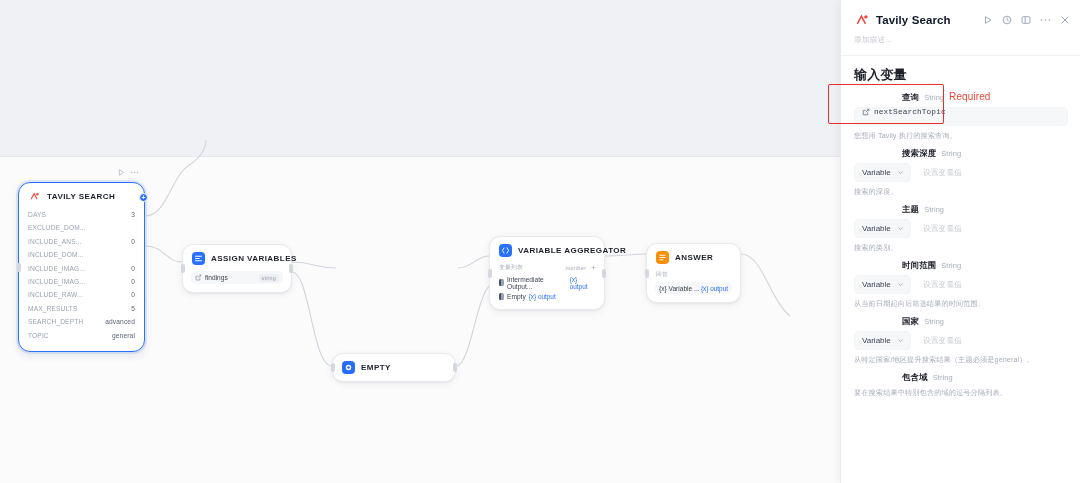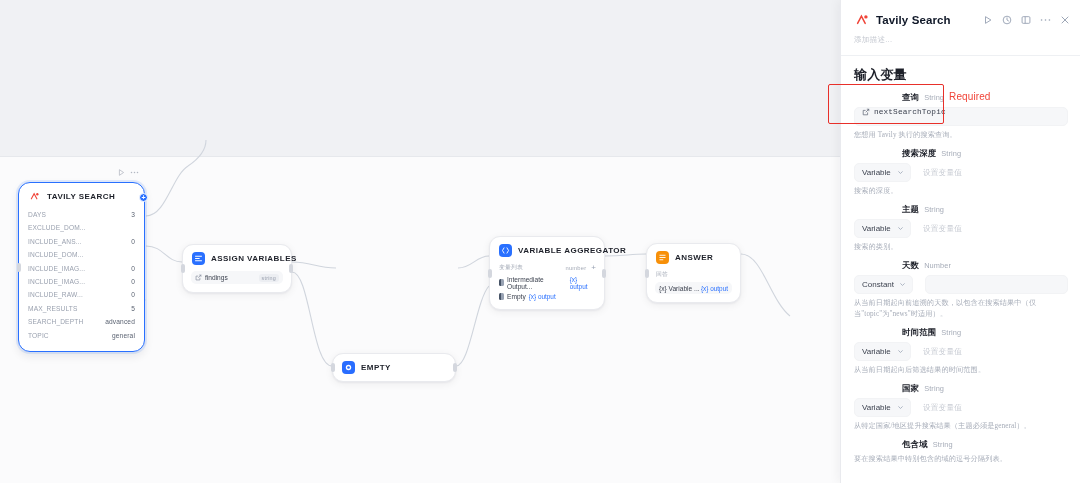--- a/index.html
+++ b/index.html
@@ -192,21 +192,21 @@
   .select-val { font-size: 8px; color: #3d4350; }
   .setvar {
     font-size: 7.6px; color: #c7cbd3; letter-spacing: .2px; cursor: pointer;
   }
   .const-input {
     flex: 1; height: 19px; background: #f6f7f9;
     border: 1px solid #f2f3f5; border-radius: 5px;
   }
   .field-desc {
     font-size: 7.2px; color: #a6acb8; line-height: 11px;
-    margin-top: 4px; letter-spacing: .1px; font-family: Liberation Serif, serif;
+    margin-top: 4px; letter-spacing: .1px;
   }
 
   
   #query-highlight {
     position: absolute; left: 828px; top: 84px;
     width: 116px; height: 40px;
     border: 1.6px solid #e8302a; border-radius: 2px;
     pointer-events: none; z-index: 40;
   }
 
@@ -503,36 +503,20 @@
                 <svg width="7" height="7" viewBox="0 0 10 10">
                   <path d="M2.4 3.8L5 6.4l2.6-2.6" stroke="#98a2b3" stroke-width="1.1" fill="none" stroke-linecap="round" stroke-linejoin="round"></path>
                 </svg>
               </span>
               <span class="setvar">设置变量值</span>
             </div>
             <div class="field-desc">搜索的类别。</div>
           </div>
           <div class="field">
             <div class="field-label">
-              <span class="fl-name">天数</span>
-              <span class="fl-type">Number</span>
-            </div>
-            <div class="ctl-row">
-              <span class="select-box">
-                <span class="select-val">Constant</span>
-                <svg width="7" height="7" viewBox="0 0 10 10">
-                  <path d="M2.4 3.8L5 6.4l2.6-2.6" stroke="#98a2b3" stroke-width="1.1" fill="none" stroke-linecap="round" stroke-linejoin="round"></path>
-                </svg>
-              </span>
-              <span class="const-input"></span>
-            </div>
-            <div class="field-desc">从当前日期起向前追溯的天数，以包含在搜索结果中（仅当"topic"为"news"时适用）。</div>
-          </div>
-          <div class="field">
-            <div class="field-label">
               <span class="fl-name">时间范围</span>
               <span class="fl-type">String</span>
             </div>
             <div class="ctl-row">
               <span class="select-box">
                 <span class="select-val">Variable</span>
                 <svg width="7" height="7" viewBox="0 0 10 10">
                   <path d="M2.4 3.8L5 6.4l2.6-2.6" stroke="#98a2b3" stroke-width="1.1" fill="none" stroke-linecap="round" stroke-linejoin="round"></path>
                 </svg>
               </span>

